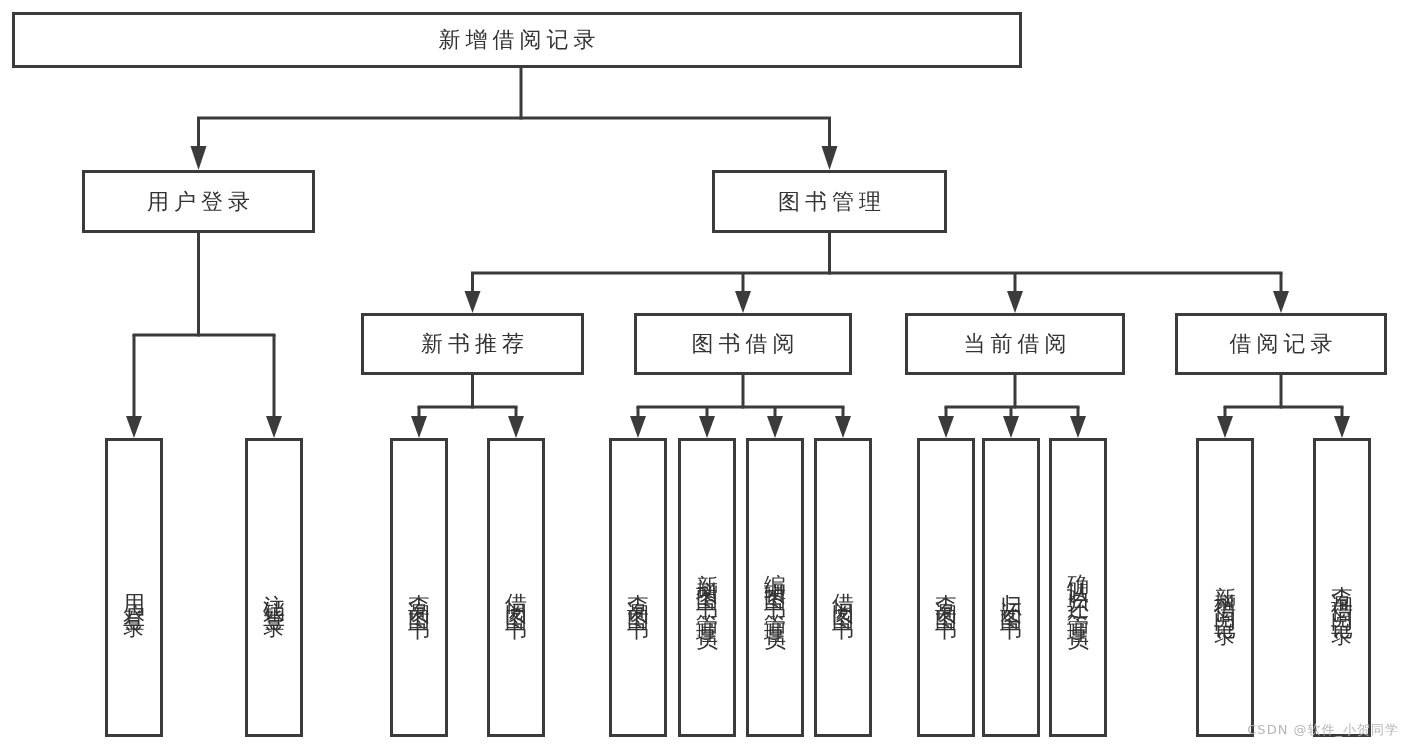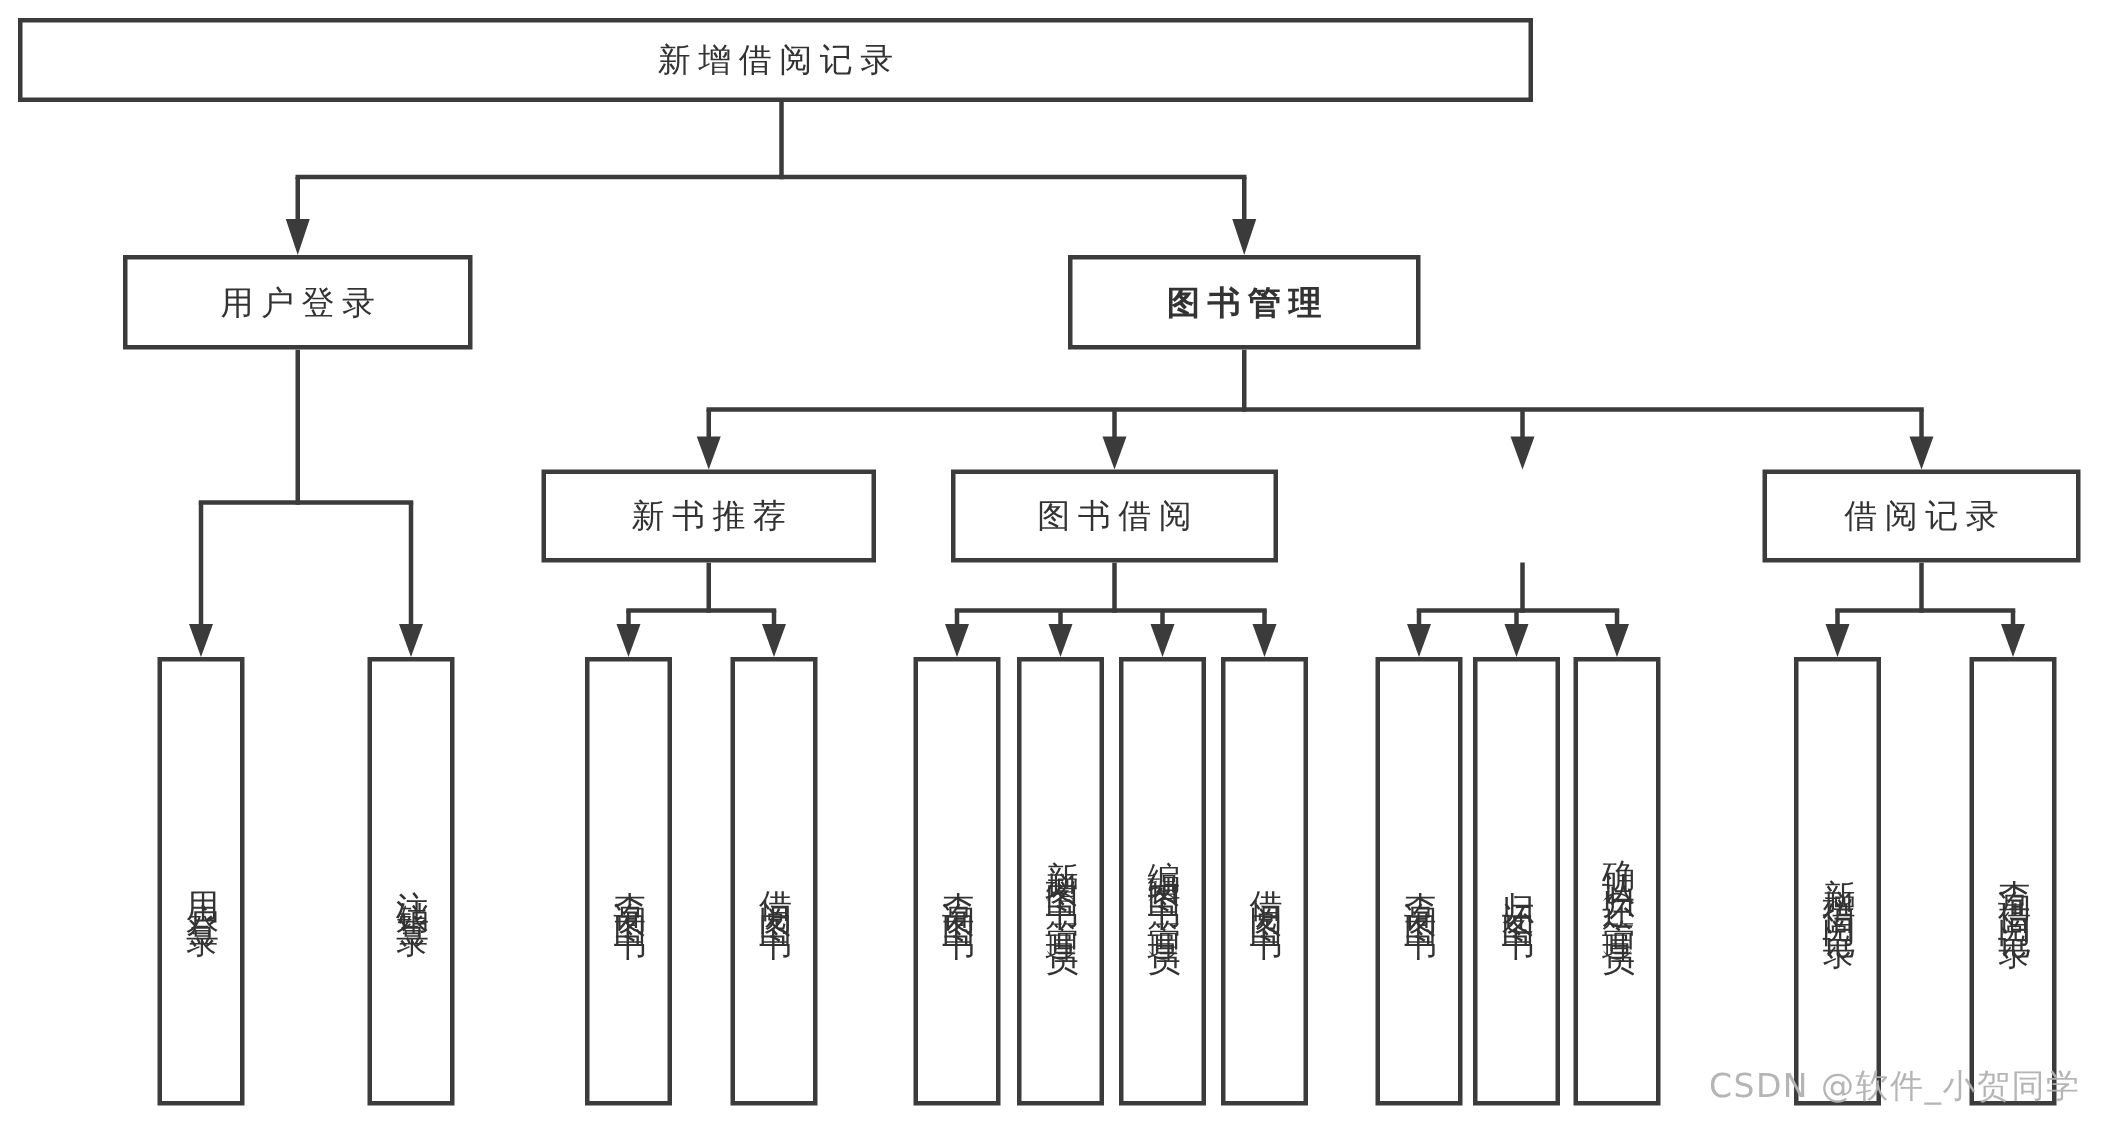--- a/index.html
+++ b/index.html
@@ -36,23 +36,23 @@
   .vbox {
     writing-mode: vertical-rl;
     text-orientation: mixed;
     font-size: 22px;
     letter-spacing: 8px;
     padding-top: 8px; 
     line-height: 1;
   }
   #watermark {
     position: absolute;
-    right: 18px;
+    right: 6px;
     bottom: 8px;
-    font-size: 22px;
+    font-size: 13px;
     letter-spacing: 1px;
     color: #b2b2b2;
     opacity: 0.95;
     z-index: 5;
     white-space: nowrap;
   }
 </style>
 </head>
 <body>
 
@@ -120,24 +120,25 @@
       <polygon points="1003,416 1019,416 1011,438"></polygon>
       <polygon points="1070,416 1086,416 1078,438"></polygon>
       <polygon points="1217,416 1233,416 1225,438"></polygon>
       <polygon points="1334,416 1350,416 1342,438"></polygon>
     </g>
   </svg>
 
   <div class="node hbox" style="left:12px; top:12px; width:1010px; height:56px;">新增借阅记录</div>
 
   <div class="node hbox" style="left:82px; top:170px; width:233px; height:63px;">用户登录</div>
-  <div class="node hbox" style="left:712px; top:170px; width:235px; height:63px;font-weight:bold;">图书管理</div>
+  <div class="node hbox" style="left:712px; top:170px; width:235px; height:63px;">图书管理</div>
 
   <div class="node hbox" style="left:634px; top:313px; width:218px; height:62px;">图书借阅</div>
   <div class="node hbox" style="left:361px; top:313px; width:223px; height:62px;">新书推荐</div>
+  <div class="node hbox" style="left:905px; top:313px; width:220px; height:62px;">当前借阅</div>
   <div class="node hbox" style="left:1175px; top:313px; width:212px; height:62px;">借阅记录</div>
 
   <div class="node vbox" style="left:105px; top:438px; width:58px; height:299px;">用户登录</div>
   <div class="node vbox" style="left:245px; top:438px; width:58px; height:299px;">注销登录</div>
 
   <div class="node vbox" style="left:390px; top:438px; width:58px; height:299px;">查询图书</div>
   <div class="node vbox" style="left:487px; top:438px; width:58px; height:299px;">借阅图书</div>
 
   <div class="node vbox" style="left:609px; top:438px; width:58px; height:299px;">查询图书</div>
   <div class="node vbox" style="left:678px; top:438px; width:58px; height:299px;">新增图书（管理员）</div>

